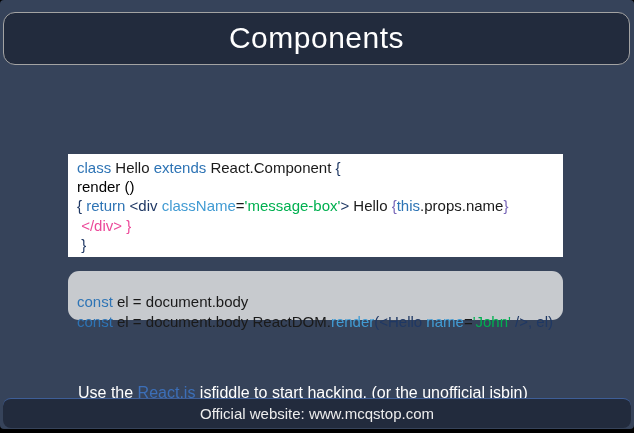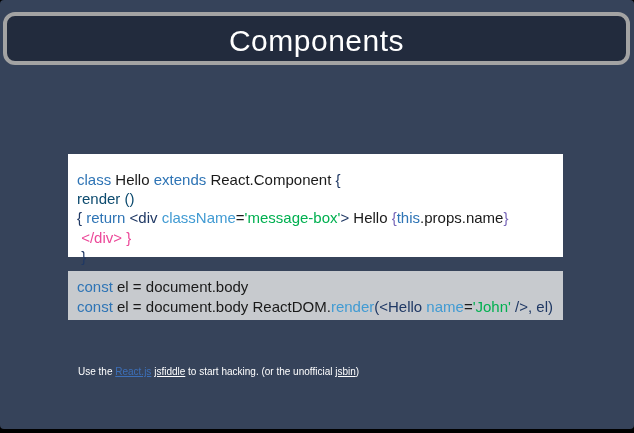--- a/index.html
+++ b/index.html
@@ -7,44 +7,44 @@
     width:634px;height:433px;position:relative;overflow:hidden;
     background:#000;
     font-family:"Liberation Sans", sans-serif;
   }
   .slide{
     position:absolute;left:0;top:0;width:634px;height:429px;
     background:#36435A;border-radius:4px;
   }
   .title-bar{
     position:absolute;left:3px;top:12px;width:627px;height:53px;
-    background:#222B3D;border:4px solid #a3a3a3;border-radius:12px;
+    background:#222B3D;border:1px solid #a3a3a3;border-radius:12px;
     box-sizing:border-box;text-align:center;
   }
   .title-text{
     display:block;line-height:50px;font-size:30px;color:#FFFFFF;
     letter-spacing:0.5px;
   }
   .imports{
     position:absolute;left:78px;top:96px;
     font-size:15px;line-height:17.5px;
   }
   .codebox-white{
     position:absolute;left:68px;top:154px;width:495px;height:103px;
-    background:#FFFFFF;box-sizing:border-box;padding:16px 9px;
+    background:#FFFFFF;box-sizing:border-box;padding:4px 9px;
     font-size:15px;line-height:19.2px;
   }
   .codebox-gray{
     position:absolute;left:68px;top:271px;width:495px;height:49px;
-    background:#C7CACE;box-sizing:border-box;padding:6px 9px;
-    font-size:15px;line-height:20px;
+    background:#C7CACE;box-sizing:border-box;padding:21px 9px;
+    font-size:15px;line-height:20px;border-radius:11px;
   }
   .code-line{white-space:pre;}
   .hack-line{
-    position:absolute;left:78px;top:366px;font-size:10px;color:#FFFFFF;
+    position:absolute;left:78px;top:384px;font-size:16px;color:#FFFFFF;
   }
   .hack-line .code-line{white-space:pre;}
   .clickable{cursor:pointer;}
   .footer-bar{
     position:absolute;left:3px;top:398px;width:628px;height:30px;
     background:#222B3D;border-top:1px solid #3E5E97;border-radius:8px;
     box-sizing:border-box;text-align:center;
   }
   .footer-text{
     display:block;line-height:29px;font-size:15px;color:#EDEDED;
@@ -55,29 +55,32 @@
 
 <div class="slide">
 
   <div class="title-bar">
     <span class="title-text">Components</span>
   </div>
 
 
   <div class="codebox-white">
       <div class="code-line"><span style="color: rgb(46, 116, 181);">class </span><span style="color: rgb(26, 26, 26);">Hello </span><span style="color: rgb(46, 116, 181);">extends </span><span style="color: rgb(26, 26, 26);">React.Component </span><span style="color: rgb(31, 56, 100);">{</span></div>
-      <div class="code-line"><span style="color: #0c4a6e;">render ()</span></div>
+      <div class="code-line"><span style="color: #000000;">render ()</span></div>
       <div class="code-line"><span style="color: rgb(31, 56, 100);">{ </span><span style="color: rgb(46, 116, 181);">return </span><span style="color: rgb(31, 56, 100);">&lt;div </span><span style="color: rgb(65, 155, 211);">className</span><span style="color: rgb(26, 26, 26);">=</span><span style="color: rgb(0, 176, 80);">'message-box'</span><span style="color: rgb(31, 56, 100);">&gt; </span><span style="color: rgb(26, 26, 26);">Hello </span><span style="color: rgb(120, 102, 184);">{</span><span style="color: rgb(46, 116, 181);">this</span><span style="color: rgb(26, 26, 26);">.props.name</span><span style="color: rgb(120, 102, 184);">}</span></div>
       <div class="code-line"><span style="color: #ec4899;"> &lt;/div&gt; }</span></div>
       <div class="code-line"><span style="color: rgb(31, 56, 100);"> }</span></div>
     </div>
 
   <div class="codebox-gray">
       <div class="code-line"><span style="color: rgb(46, 116, 181);">const </span><span style="color: rgb(26, 26, 26);">el = document.body</span></div>
       <div class="code-line"><span style="color: rgb(46, 116, 181);">const </span><span style="color: rgb(26, 26, 26);">el = document.body ReactDOM.</span><span style="color: rgb(65, 155, 211);">render</span><span style="color: rgb(31, 56, 100);">(&lt;Hello </span><span style="color: rgb(65, 155, 211);">name</span><span style="color: rgb(26, 26, 26);">=</span><span style="color: rgb(0, 176, 80);">'John'</span><span style="color: rgb(31, 56, 100);"> /&gt;, el)</span></div>
     </div>
 
   <div class="hack-line">
       <div class="code-line"><span style="color: rgb(255, 255, 255);">Use the </span><span class="clickable" style="color: rgb(60, 111, 184); text-decoration: underline;">React.js</span><span style="color: rgb(255, 255, 255);"> </span><span class="clickable" style="color: rgb(255, 255, 255); text-decoration: underline;">jsfiddle</span><span style="color: rgb(255, 255, 255);"> to start hacking. (or the unofficial </span><span class="clickable" style="color: rgb(255, 255, 255); text-decoration: underline;">jsbin</span><span style="color: rgb(255, 255, 255);">)</span></div>
     </div>
 
+  <div class="footer-bar">
+    <span class="footer-text">Official website: www.mcqstop.com</span>
+  </div>
 
 </div>
 
 </body></html>

